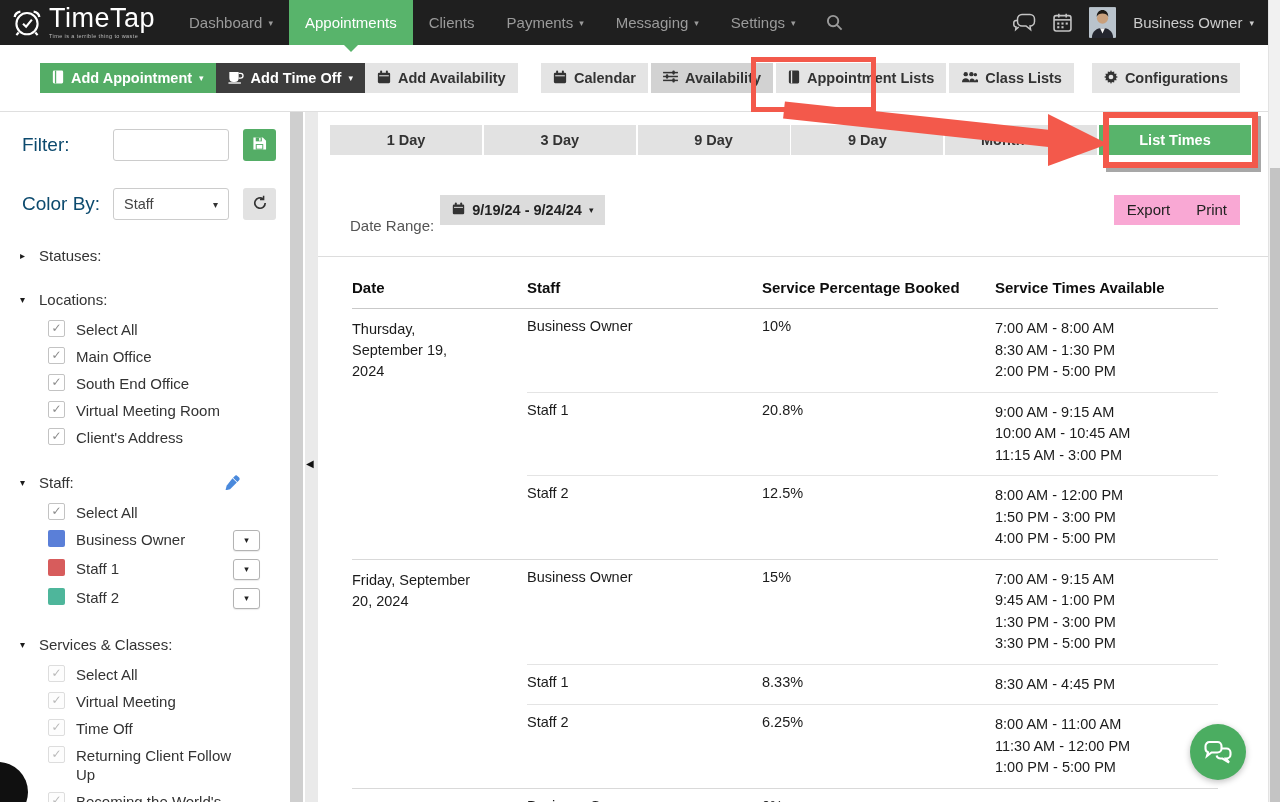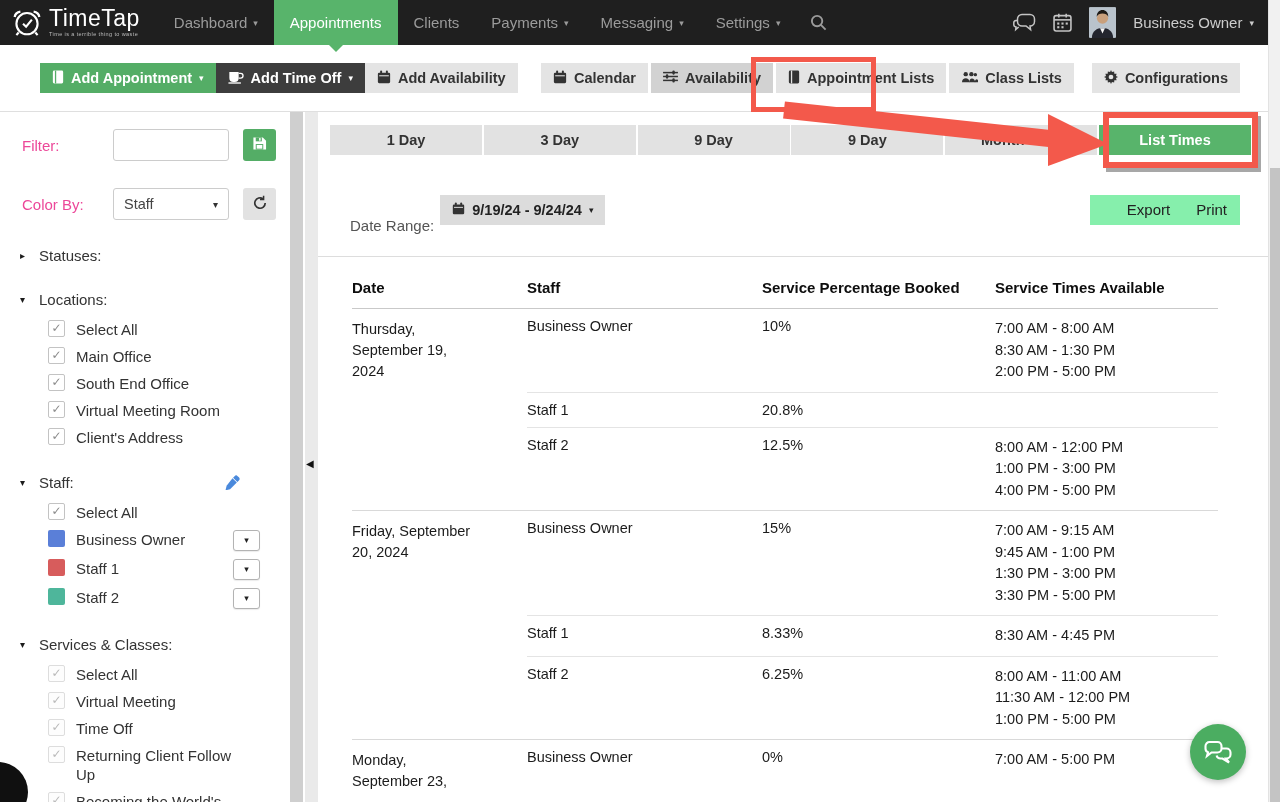--- a/index.html
+++ b/index.html
@@ -5,21 +5,21 @@
 <style>
   * { margin:0; padding:0; box-sizing:border-box; }
   body { font-family:"Liberation Sans","DejaVu Sans",sans-serif; background:#fff; }
   .screen { position:relative; width:1280px; height:802px; overflow:hidden; background:#fff; }
 
   
   .navbar { position:absolute; left:0; top:0; width:1280px; height:45px; background:#1f1f1f;
             display:flex; align-items:stretch; z-index:20; }
   .brand { display:flex; align-items:center; gap:7px; padding:0 18px 0 12px; color:#fff; }
   .brand-text { display:flex; flex-direction:column; line-height:1; }
-  .brand-name { font-size:23px; font-weight:400; letter-spacing:.5px; }
+  .brand-name { font-size:27px; font-weight:400; letter-spacing:.5px; }
   .brand-tag { font-size:5.5px; color:#bdbdbd; margin-top:2px; letter-spacing:.4px; }
   .nav-items { display:flex; align-items:stretch; }
   .nav-item { position:relative; display:flex; align-items:center; gap:6px; padding:0 16px;
               font-size:15px; color:#9b9b9b; cursor:pointer; }
   .nav-item .caret { font-size:9px; color:#9b9b9b; font-style:normal; }
   .nav-item.active { background:#58b46b; color:#fff; }
   .tab-arrow { position:absolute; left:50%; bottom:-7px; margin-left:-7px; width:0; height:0;
                border:7px solid transparent; border-top:7px solid #58b46b; border-bottom:0; }
   .nav-search { display:flex; align-items:center; padding:0 14px; cursor:pointer; }
   .nav-right { margin-left:auto; display:flex; align-items:center; gap:17px; padding-right:26px; }
@@ -41,21 +41,21 @@
   .tb-left { display:flex; }
   .tb-right { margin-left:auto; display:flex; gap:3px; align-items:center; }
   .cfg-gap { margin-left:15px; }
 
   
   .sidebar { position:absolute; left:0; top:112px; width:290px; height:690px; background:#fff;
              color:#333; font-size:15px; overflow:hidden; }
   .side-row { display:flex; align-items:center; margin-left:22px; }
   .side-row.filter { margin-top:17px; }
   .side-row.colorby { margin-top:27px; }
-  .side-label { width:91px; font-size:15px; color:#ec4899; }
+  .side-label { width:91px; font-size:19px; color:#0c4a6e; }
   .filter-input { width:116px; height:32px; border:1px solid #ccc; border-radius:3px; padding:0 8px;
                   font-size:14px; font-family:inherit; }
   .sq-btn { width:33px; height:32px; margin-left:14px; border-radius:3px; display:flex;
             align-items:center; justify-content:center; cursor:pointer; }
   .sq-green { background:#54ad66; }
   .sq-gray { background:#e2e2e2; }
   .fake-select { width:116px; height:32px; border:1px solid #ccc; border-radius:3px; display:flex;
                  align-items:center; padding:0 10px; font-size:14.5px; color:#444; cursor:pointer; }
   .fake-select .caret { margin-left:auto; font-size:10px; color:#333; }
   .sec-header { display:flex; align-items:center; gap:9px; margin:27px 0 0 20px; color:#333; }
@@ -82,21 +82,21 @@
   .main { position:absolute; left:318px; top:112px; width:950px; height:690px; background:#fff; }
   .views { display:flex; justify-content:space-between; padding:13px 17px 0 12px; }
   .view-btn { width:152px; height:30px; background:#e2e2e2; color:#333; font-size:14.5px; font-weight:600;
               display:flex; align-items:center; justify-content:center; cursor:pointer; }
   .view-btn.active { background:#58b46b; color:#fff; }
   .range-row { display:flex; align-items:center; margin-top:30px; padding:0 28px 0 32px; }
   .range-label { font-size:15px; color:#555;margin-top:32px; }
   .range-btn { margin-left:6px; height:30px; background:#dcdcdc; color:#222; display:flex; align-items:center;
                gap:7px; padding:0 12px; font-size:14.5px; font-weight:700; cursor:pointer; }
   .range-btn .caret { font-size:9px; }
-  .ep-group { margin-left:auto; height:30px; background:#86efac; display:flex;padding-left:24px; }
+  .ep-group { margin-left:auto; height:30px; background:#f9a8d4; display:flex; }
   .ep-btn { padding:0 13px; line-height:30px; font-size:15px; color:#222; cursor:pointer; }
   .main-divider { margin-top:22px; border-top:1px solid #ddd; }
 
   .avail-table { margin:12px 50px 0 34px; color:#1b1b1b; }
   .t-head { display:flex; font-size:15px; font-weight:700; color:#0d0d0d; padding:10px 0 12px;
             border-bottom:1px solid #c9c9c9; }
   .c-date { width:175px; } .c-staff { width:235px; } .c-pct { width:233px; } .c-times { flex:1; }
   .group { display:flex; }
   .group + .group { border-top:1px solid #d9d9d9; }
   .g-date { width:175px; padding:10px 8px 10px 0; font-size:14.5px; line-height:21px; }
@@ -488,27 +488,32 @@
                 <div class="s-pct">10%</div>
                 <div class="s-times">
                   <div>7:00 AM - 8:00 AM</div>
                   <div>8:30 AM - 1:30 PM</div>
                   <div>2:00 PM - 5:00 PM</div>
                 </div>
               </div>
               <div class="s-row">
                 <div class="s-staff">Staff 1</div>
                 <div class="s-pct">20.8%</div>
+                <div class="s-times">
+                  <div>9:00 AM - 9:15 AM</div>
+                  <div>10:00 AM - 10:45 AM</div>
+                  <div>11:15 AM - 3:00 PM</div>
+                </div>
               </div>
               <div class="s-row">
                 <div class="s-staff">Staff 2</div>
                 <div class="s-pct">12.5%</div>
                 <div class="s-times">
                   <div>8:00 AM - 12:00 PM</div>
-                  <div>1:00 PM - 3:00 PM</div>
+                  <div>1:50 PM - 3:00 PM</div>
                   <div>4:00 PM - 5:00 PM</div>
                 </div>
               </div>
             </div>
           </div>
           <div class="group">
             <div class="g-date">
               <div>Friday, September</div>
               <div>20, 2024</div>
             </div>

